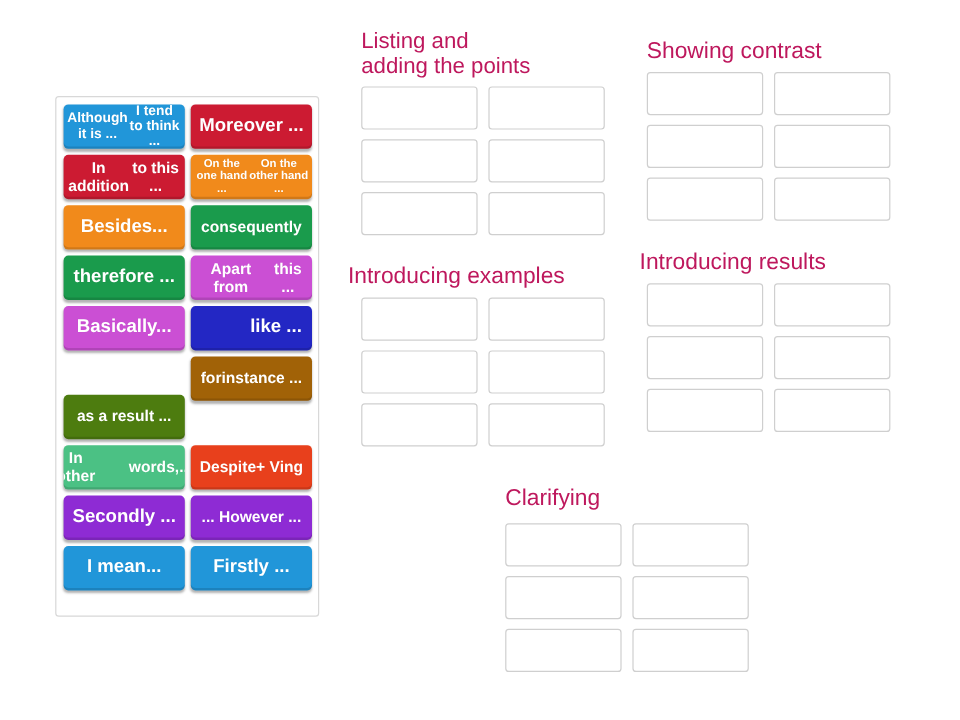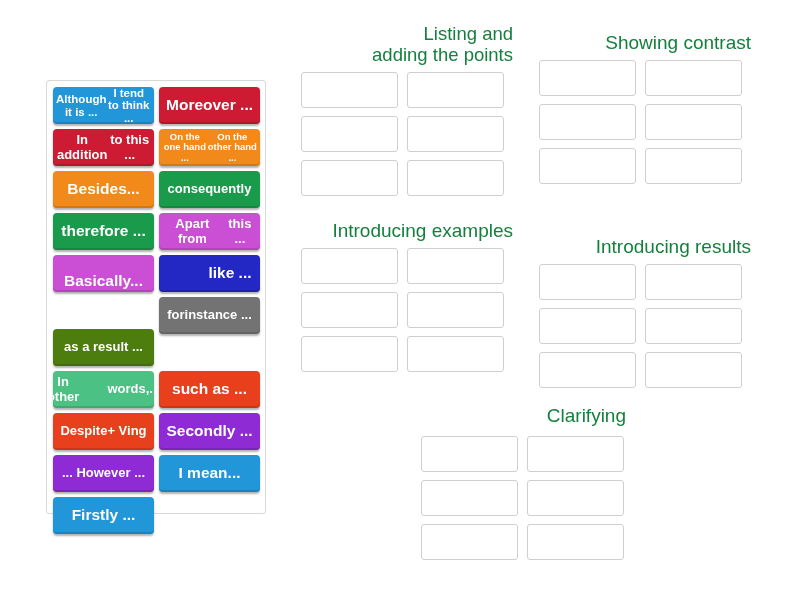--- a/index.html
+++ b/index.html
@@ -58,22 +58,22 @@
   .fs-xs { font-size: 9.5px; }
   .fs-s  { font-size: 11.5px; }
   .fs-m  { font-size: 13px; }
   .fs-l  { font-size: 15.5px; }
 
   
   .zone {
     position: absolute;
   }
   .zone-title {
-    text-align: right;
-    color: #15803d;
+    text-align: left;
+    color: #be185d;
     font-weight: normal;
     line-height: 1.12;
     white-space: pre-line;
   }
   .title-lg  { font-size: 19px; }
   .title-sm  { font-size: 18.5px; }
   .slot-grid {
     display: flex;
     flex-wrap: wrap;
     gap: 8px 9px;
@@ -114,39 +114,36 @@
       <div class="tile fs-m" style="background: rgb(26, 155, 76);">
         <span>consequently</span>
       </div>
       <div class="tile fs-l" style="background: rgb(26, 155, 76);">
         <span>therefore ...</span>
       </div>
       <div class="tile fs-m" style="background: rgb(203, 79, 212);">
         <span>Apart from</span>
         <span>this ...</span>
       </div>
-      <div class="tile fs-l" style="background: rgb(203, 79, 212); align-items: flex-end;">
+      <div class="tile fs-l" style="background: rgb(203, 79, 212);">
         <span>Basically...</span>
       </div>
       <div class="tile fs-l" style="background: rgb(35, 39, 196); padding-left: 44px;">
         <span>like ...</span>
       </div>
       <div class="tile fs-m" style="background: #4d7c0f; margin-top: 32px;">
         <span>as a result ...</span>
       </div>
-      <div class="tile fs-m" style="background: #737373;">
+      <div class="tile fs-m" style="background: #a16207;">
         <span>for</span>
         <span>instance ...</span>
       </div>
       <div class="tile fs-m" style="background: rgb(75, 193, 132); gap: 28px;">
         <span>In other</span>
         <span>words,...</span>
-      </div>
-      <div class="tile fs-l" style="background: rgb(232, 64, 28);">
-        <span>such as ...</span>
       </div>
       <div class="tile fs-m" style="background: rgb(232, 64, 28);">
         <span>Despite</span>
         <span>+ Ving</span>
       </div>
       <div class="tile fs-l" style="background: rgb(142, 43, 212);">
         <span>Secondly ...</span>
       </div>
       <div class="tile fs-m" style="background: rgb(142, 43, 212);">
         <span>... However ...</span>
@@ -190,21 +187,21 @@
   <div class="slot-grid" style="margin-left:11px;">
       <div class="slot"></div>
       <div class="slot"></div>
       <div class="slot"></div>
       <div class="slot"></div>
       <div class="slot"></div>
       <div class="slot"></div>
     </div>
 </div>
 
-<div class="zone" id="zone-3" style="left:533px; top:236px; width:218px;">
+<div class="zone" id="zone-3" style="left:533px; top:208px; width:218px;">
   <div class="zone-title title-lg">Introducing results</div>
   <div class="slot-grid" style="margin-left:6px;">
       <div class="slot"></div>
       <div class="slot"></div>
       <div class="slot"></div>
       <div class="slot"></div>
       <div class="slot"></div>
       <div class="slot"></div>
     </div>
 </div>

